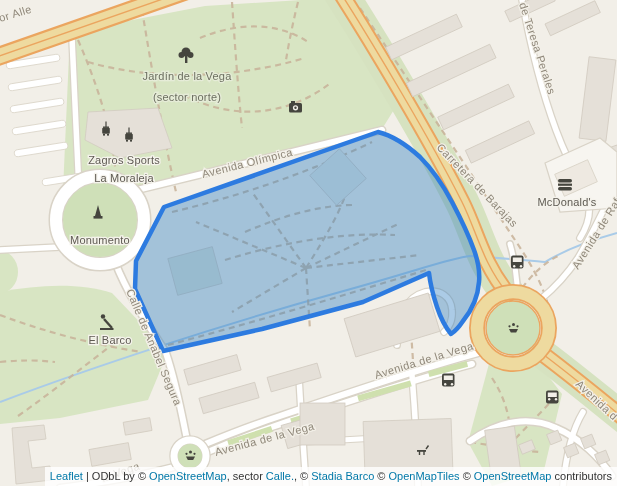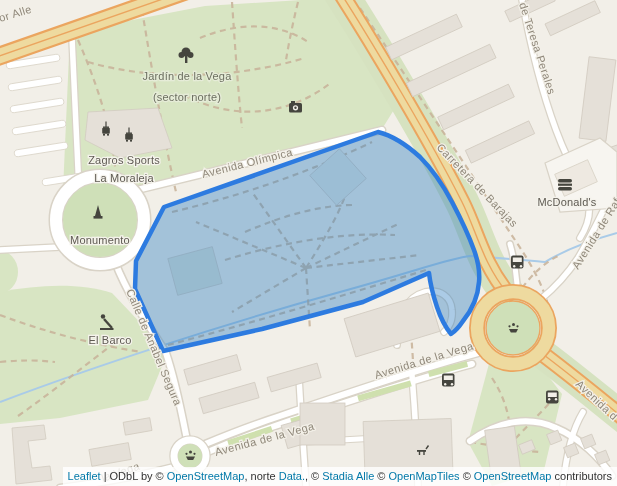--- a/index.html
+++ b/index.html
@@ -312,15 +312,15 @@
     <text class="street-label" transform="translate(519,4) rotate(72)">de Teresa Perales</text>
     <text class="street-label" transform="translate(578,270) rotate(-58)">Avenida de Raf</text>
     <text class="street-label" transform="translate(126,291) rotate(67)">Calle de Anabel Segura</text>
     <text class="street-label" transform="translate(376,379) rotate(-17)">Avenida de la Vega</text>
     <text class="street-label" transform="translate(216,456) rotate(-15)">Avenida de la Vega</text>
     <text class="street-label" transform="translate(103,482) rotate(-19)">la Vega</text>
     <text class="street-label" transform="translate(575,385) rotate(43)">Avenida d</text>
   </g>
 </svg>
 
-<div class="attribution"><a>Leaflet</a><span> | ODbL by © </span><a>OpenStreetMap</a><span>, norte </span><a>Data.</a><span>, © </span><a>Stadia Alle</a><span> © </span><a>OpenMapTiles</a><span> © </span><a>OpenStreetMap</a><span> contributors</span>
+<div class="attribution"><a>Leaflet</a><span> | ODbL by © </span><a>OpenStreetMap</a><span>, sector </span><a>Calle.</a><span>, © </span><a>Stadia Barco</a><span> © </span><a>OpenMapTiles</a><span> © </span><a>OpenStreetMap</a><span> contributors</span>
 </div>
 </div>
 
 </body></html>

